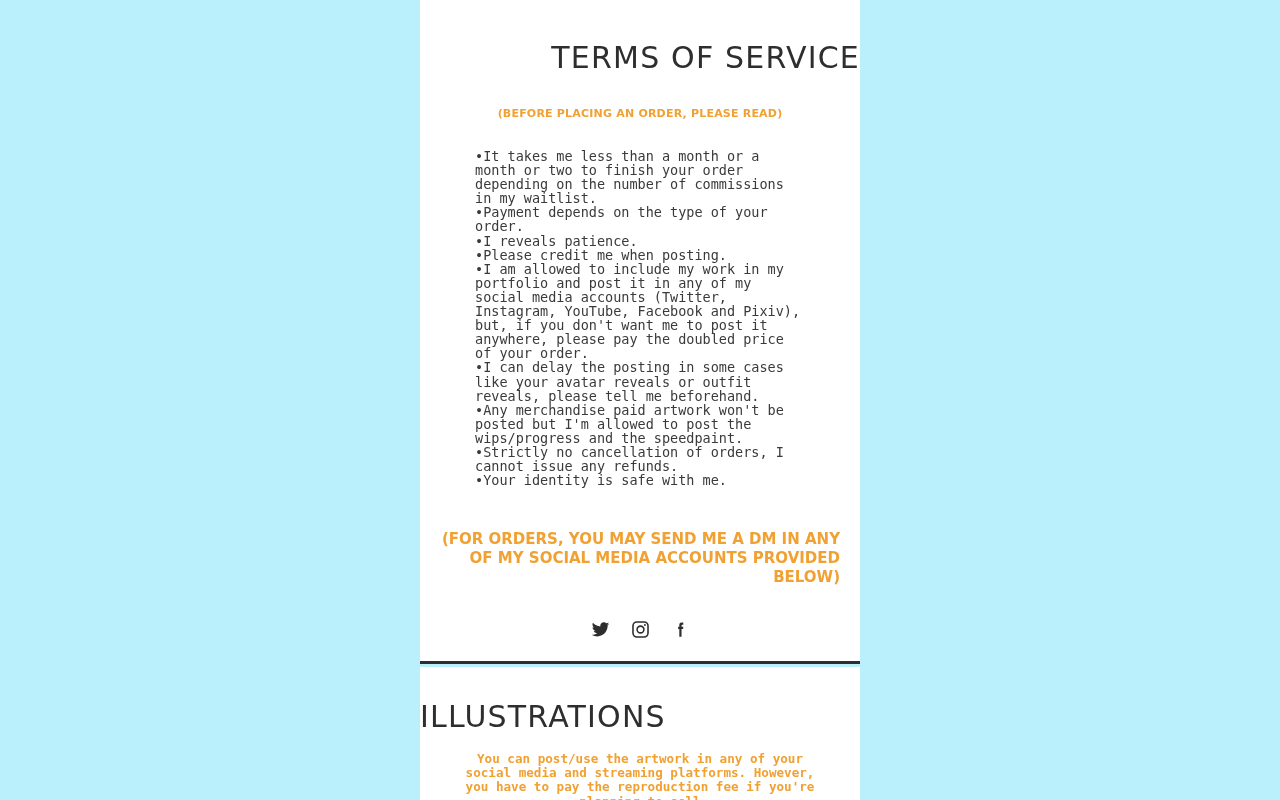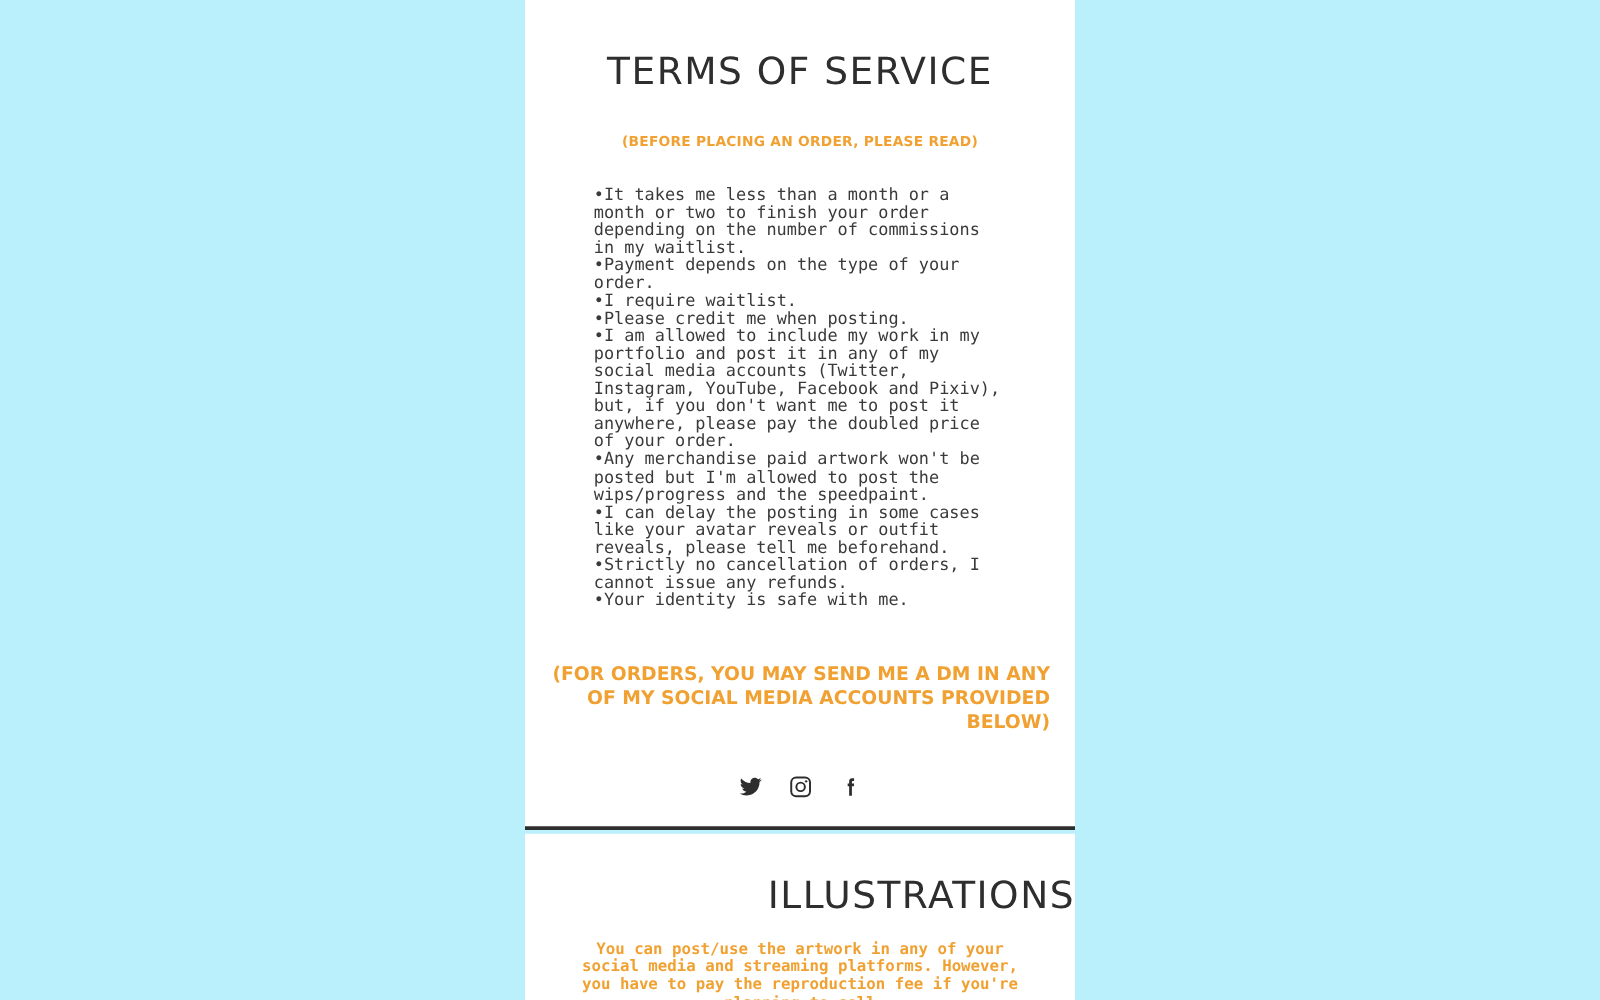--- a/index.html
+++ b/index.html
@@ -28,21 +28,21 @@
   .sheet-top {
     height: 664px;
     border-bottom: 3px solid #2e2e2e;
     box-sizing: border-box;
   }
   .sheet-bottom {
     top: 667px;
     height: 133px;
   }
   .title {
-    text-align: center;
+    text-align: right;
     font-family: "DejaVu Sans", sans-serif;
     font-size: 30px;
     font-weight: 400;
     letter-spacing: 1.2px;
     color: #2e2e2e;
     margin: 0;
     padding-top: 40px;
   }
   .subtitle {
     text-align: center;
@@ -102,21 +102,21 @@
   .social-icon {
     width: 22px;
     height: 22px;
     display: inline-flex;
     align-items: center;
     justify-content: center;
     color: #2e2e2e;
   }
   .social-icon svg { display: block; }
   .title2 {
-    text-align: right;
+    text-align: left;
     font-family: "DejaVu Sans", sans-serif;
     font-size: 30px;
     font-weight: 400;
     letter-spacing: 1.2px;
     color: #2e2e2e;
     margin: 0;
     padding-top: 32px;
   }
   .illu-note {
     position: absolute;
@@ -138,25 +138,25 @@
 
   <div class="sheet sheet-top">
     <h1 class="title">TERMS OF SERVICE</h1>
     <p class="subtitle">(BEFORE PLACING AN ORDER, PLEASE READ)</p>
   </div>
 
   <div class="terms-wrap">
     <ul class="terms-list">
       <li>It takes me less than a month or a month or two to finish your order depending on the number of commissions in my waitlist.</li>
       <li>Payment depends on the type of your order.</li>
-      <li>I require waitlist.</li>
+      <li>I reveals patience.</li>
       <li>Please credit me when posting.</li>
       <li>I am allowed to include my work in my portfolio and post it in any of my social media accounts (Twitter, Instagram, YouTube, Facebook and Pixiv), but, if you don't want me to post it anywhere, please pay the doubled price of your order.</li>
+      <li>I can delay the posting in some cases like your avatar reveals or outfit reveals, please tell me beforehand.</li>
       <li>Any merchandise paid artwork won't be posted but I'm allowed to post the wips/progress and the speedpaint.</li>
-      <li>I can delay the posting in some cases like your avatar reveals or outfit reveals, please tell me beforehand.</li>
       <li>Strictly no cancellation of orders, I cannot issue any refunds.</li>
       <li>Your identity is safe with me.</li>
     </ul>
   </div>
 
   <div class="orders-note">(FOR ORDERS, YOU MAY SEND ME A DM IN ANY OF MY SOCIAL MEDIA ACCOUNTS PROVIDED BELOW)</div>
 
   <div class="socials">
     <a class="social-icon">
       <svg viewBox="0 0 24 24" width="19" height="19" fill="currentColor">

